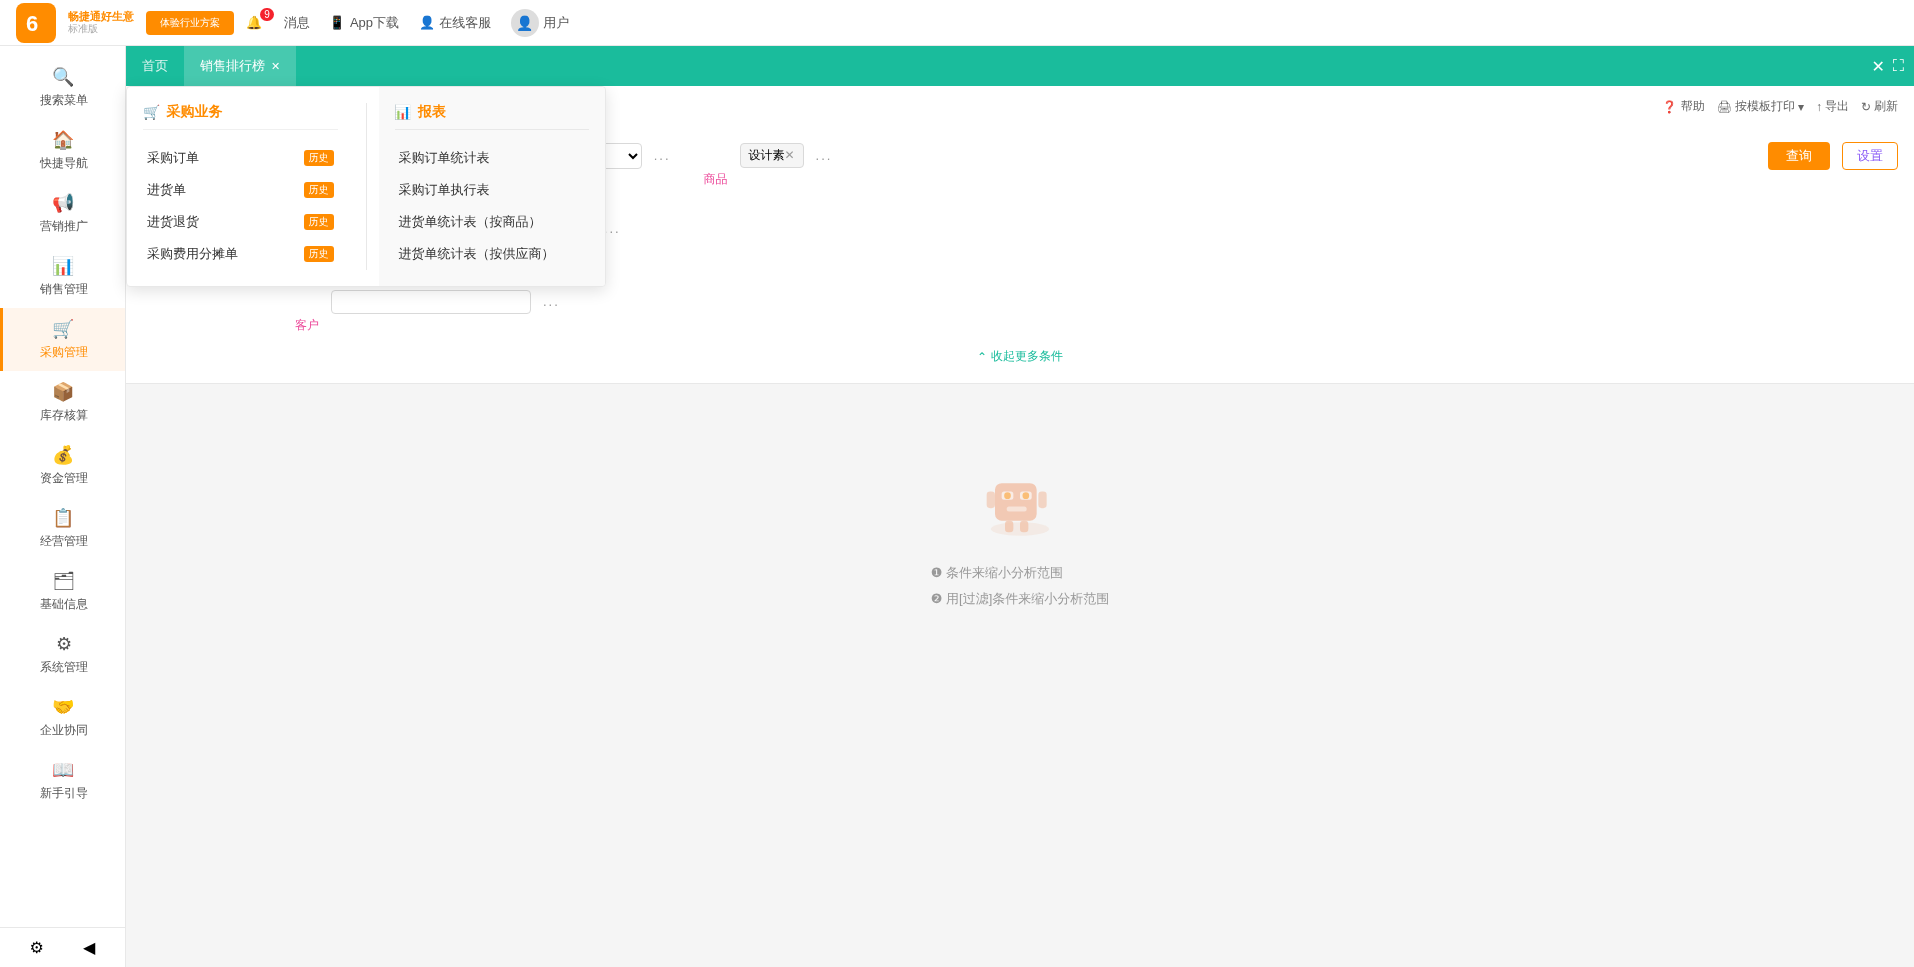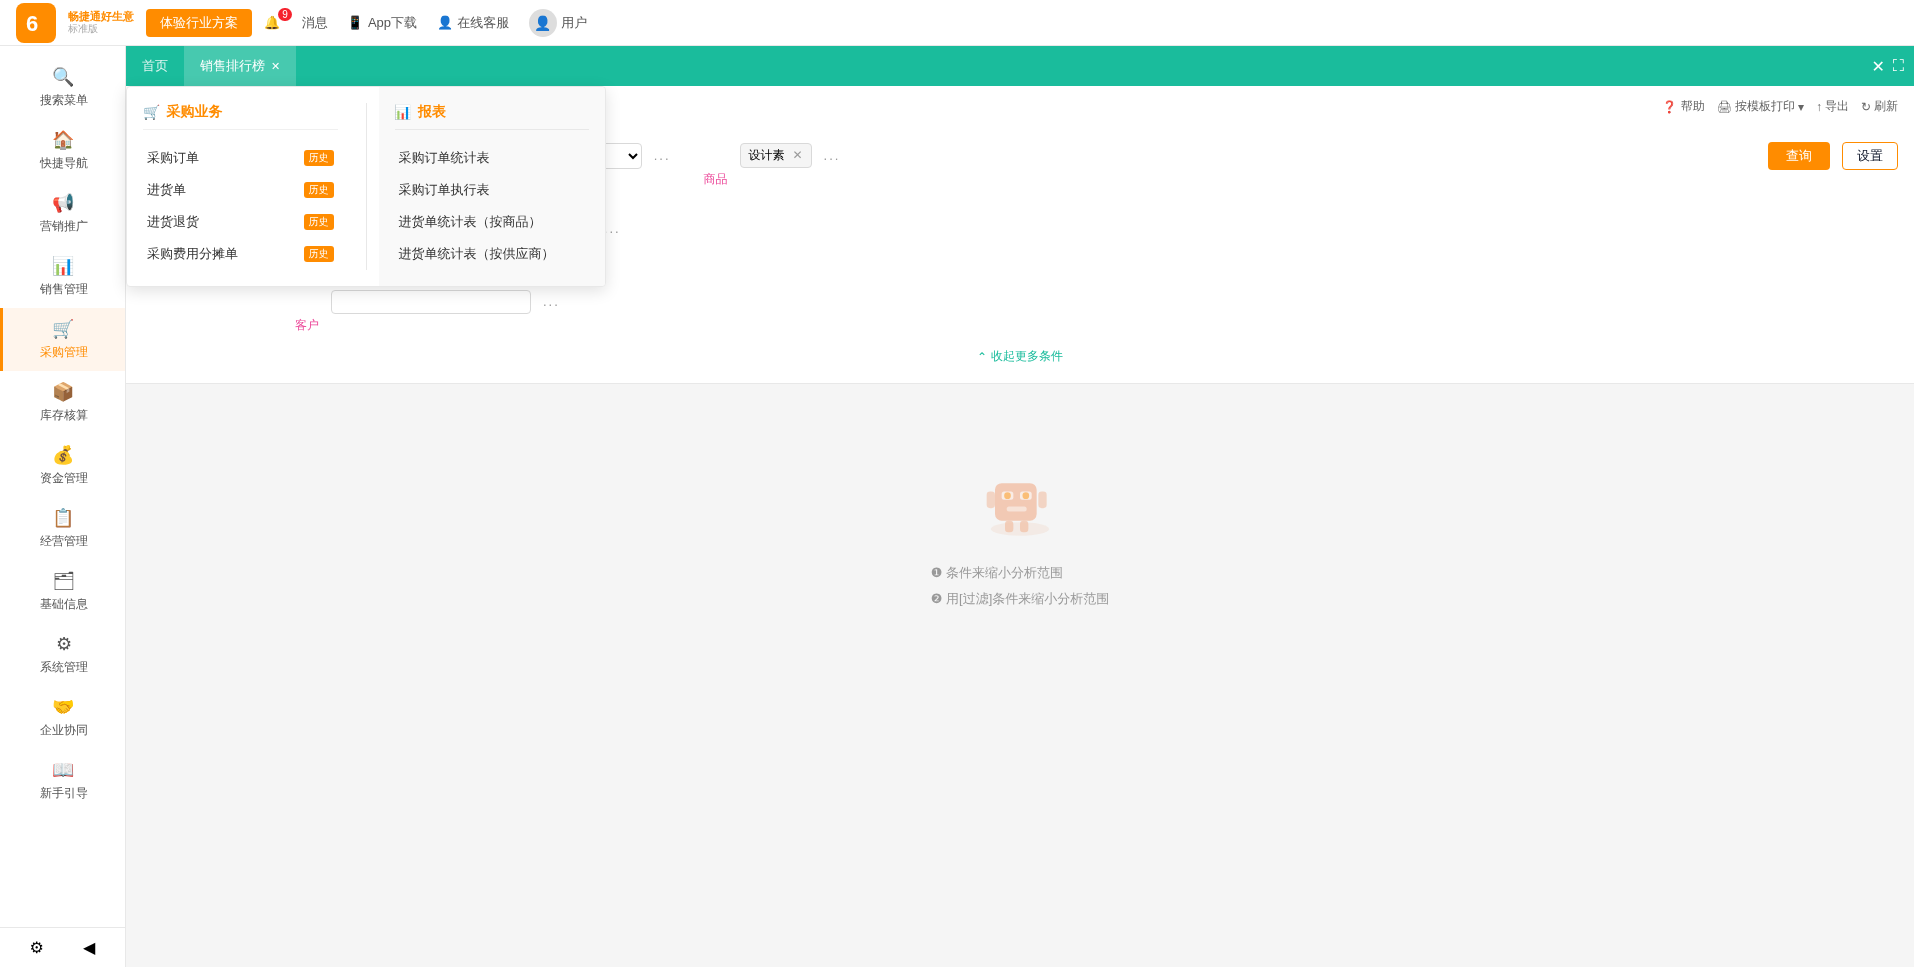--- a/index.html
+++ b/index.html
@@ -30,21 +30,21 @@
       color: #555;
       font-size: 13px;
     }
     .top-bar-btn {
       background: #ff8c00;
       color: #fff;
       border: none;
       border-radius: 4px;
       padding: 5px 14px;
       cursor: pointer;
-      font-size: 13px;
+      font-size: 10px;
     }
     .badge {
       background: #f5222d;
       color: #fff;
       border-radius: 10px;
       font-size: 10px;
       padding: 1px 4px;
       position: relative;
       top: -8px;
       left: -6px;
@@ -209,39 +209,39 @@
       background: #fff;
     }
     .filter-tag {
       background: #f5f5f5;
       border: 1px solid #d9d9d9;
       border-radius: 4px;
       padding: 3px 8px;
       font-size: 12px;
       display: flex;
       align-items: center;
-      gap: 8px;
+      gap: 0;
       font-family: Liberation Serif, serif;
     }
     .filter-tag-close {
       cursor: pointer;
       color: #999;
     }
     .btn-query {
       background: #ff8c00;
       color: #fff;
       border: none;
       border-radius: 4px;
       padding: 5px 18px;
       cursor: pointer;
       font-size: 13px;
     }
     .btn-set {
       background: #fff;
-      color: #0f172a;
+      color: #8b5cf6;
       border: 1px solid #ff8c00;
       border-radius: 4px;
       padding: 4px 14px;
       cursor: pointer;
       font-size: 13px;
     }
     .toolbar-right {
       display: flex;
       align-items: center;
       gap: 12px;

